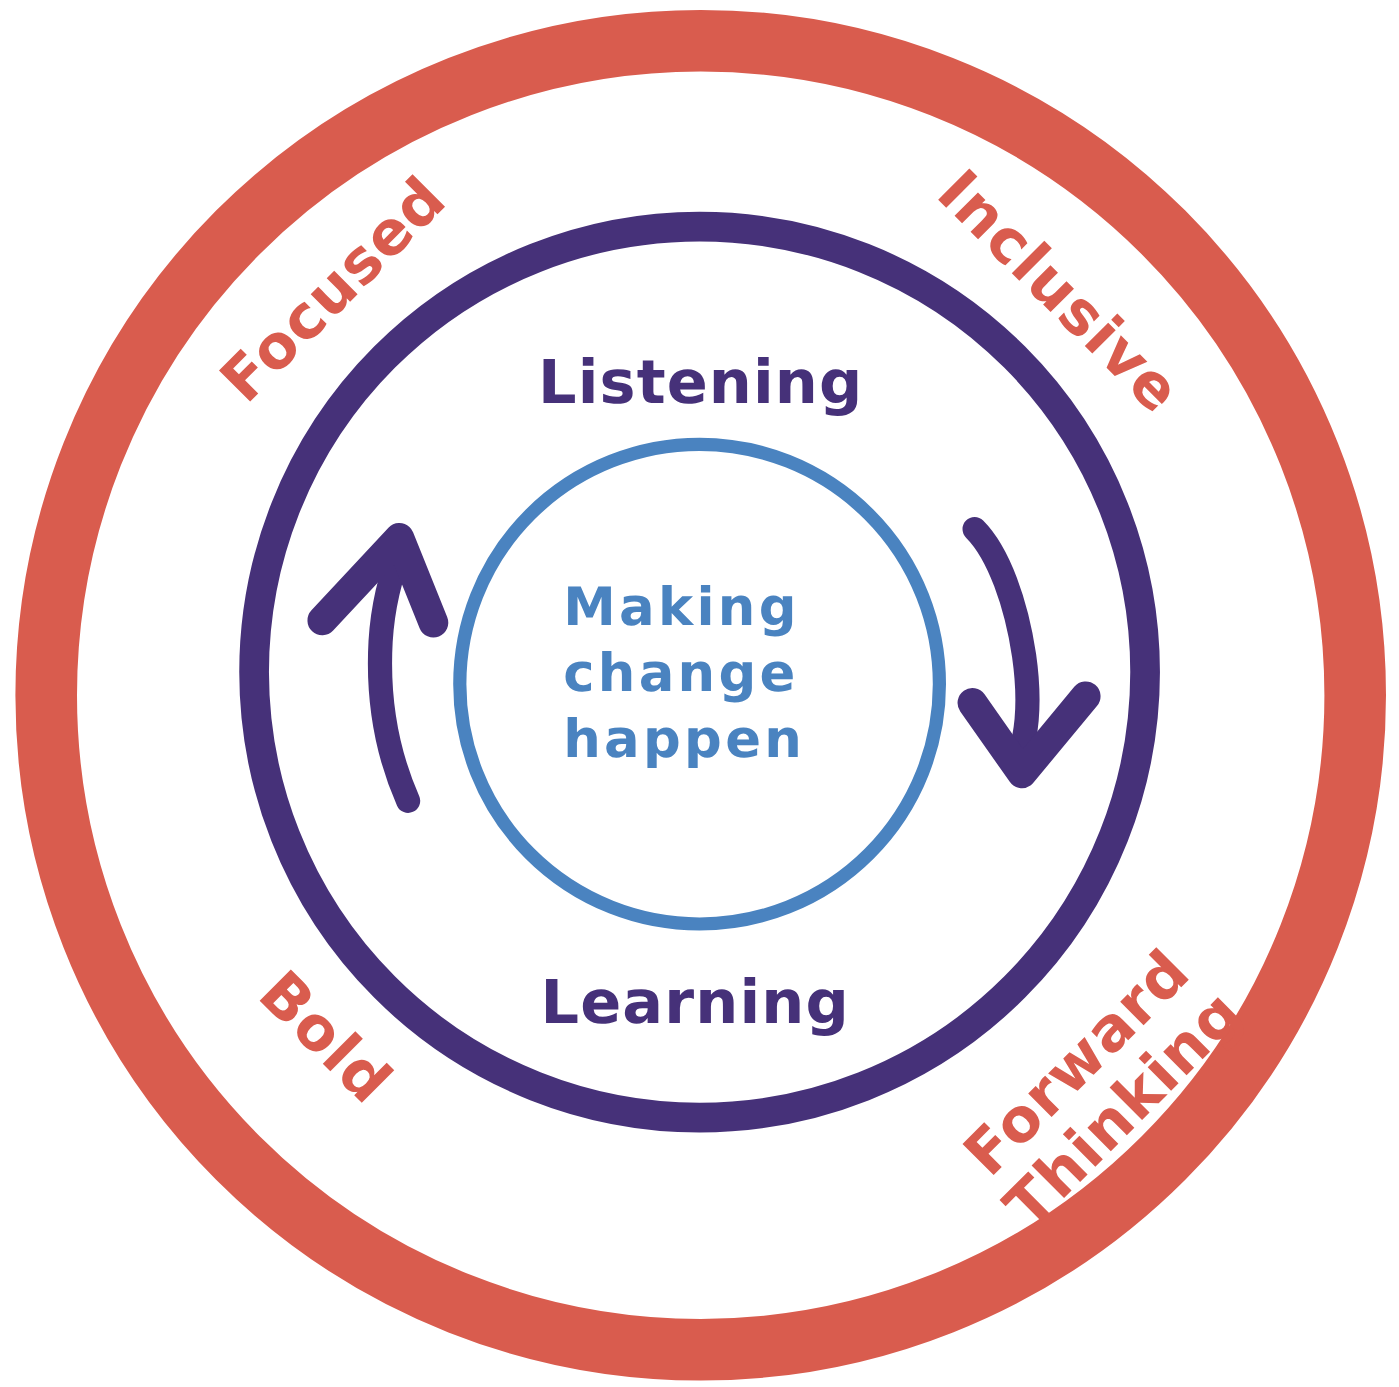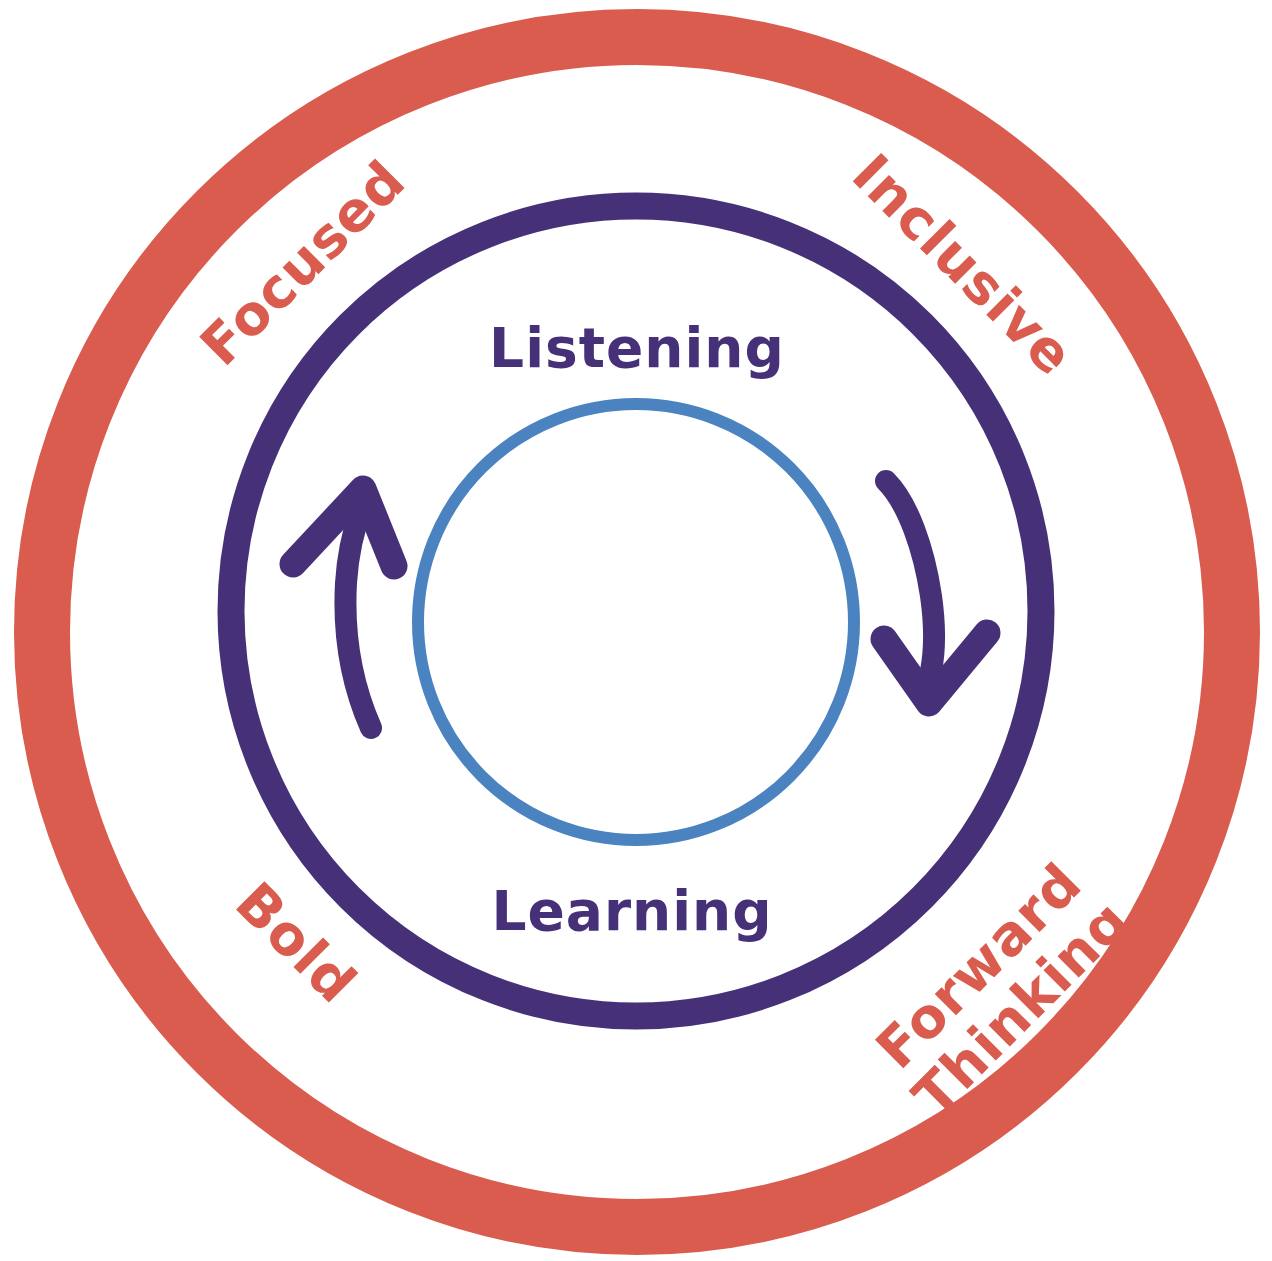--- a/index.html
+++ b/index.html
@@ -97,14 +97,15 @@
   <div class="label ring-label coral-text rot-cw" style="left:963px; top:265px;">Inclusive</div>
 
   <div class="label ring-label coral-text rot-cw" style="left:296px; top:943px;">Bold</div>
 
   <div class="label ring-label coral-text rot-ccw wrap-min" style="left:1000px; top:987px;">Forward Thinking</div>
 
   <div class="label ring-label purple-text" style="left:637px; top:348px;">Listening</div>
 
   <div class="label ring-label purple-text" style="left:632px; top:911px;">Learning</div>
 
+  <div class="center-label blue-text">Making change happen</div>
 
 </div>
 
 </body></html>

